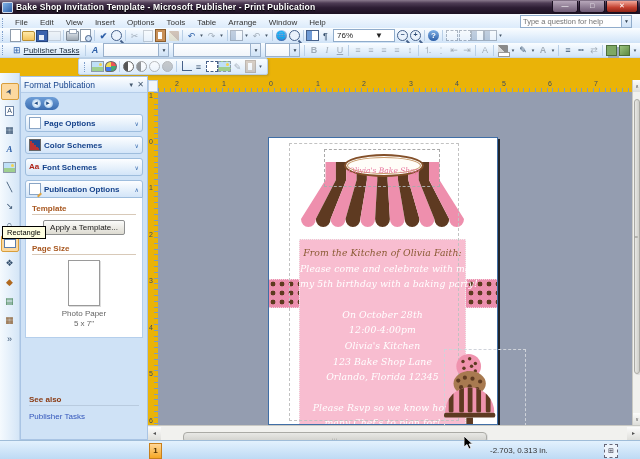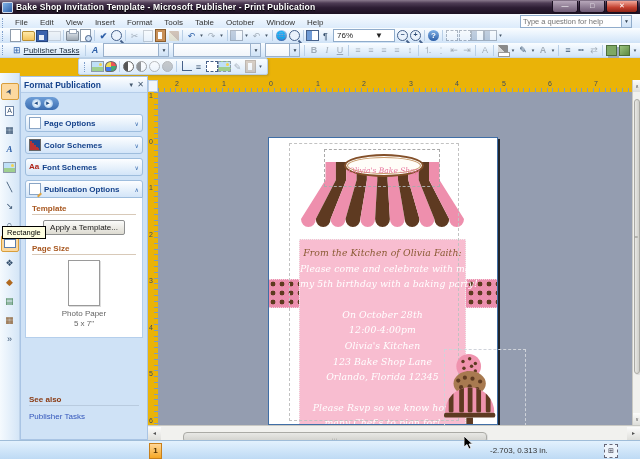--- a/index.html
+++ b/index.html
@@ -64,21 +64,21 @@
   .objbar{position:absolute;left:0;top:73px;width:20px;height:367px;background:linear-gradient(90deg,#f5fafe,#d5e6f7);border-right:1px solid #c0d4ea;display:flex;flex-direction:column;align-items:center;padding-top:9px;box-sizing:border-box;}
   .tool{width:16px;height:15px;margin:1px 0;display:flex;align-items:center;justify-content:center;font-size:9px;color:#35506e;border:1px solid transparent;border-radius:2px;}
   .tool.sel{background:#fcd9a0;border-color:#d89e3c;}
   .tool .rot{transform:rotate(-62deg);display:inline-block;font-size:8px;}
   .tool .boxa{border:1px solid #6b83a5;font-size:7px;padding:0 1.5px;line-height:8px;background:#fff;}
   .tool .warta{color:#2d5fa8;font-weight:bold;font-style:italic;font-family:"Liberation Serif",serif;}
   .tool .rectglyph{width:10px;height:7px;border:1.4px solid #5b7eae;background:#fff;}
   
   .pane{position:absolute;left:20px;top:76px;width:128px;height:364px;background:#cfe2f6;border:1px solid #a9c4e4;box-sizing:border-box;}
   .pane-hdr{height:15px;background:linear-gradient(#fdfeff,#d7e7f9);border-bottom:1px solid #b5cde9;display:flex;align-items:center;padding:0 3px;}
-  .pane-hdr .t{font-size:8.5px;font-weight:bold;color:#15428b;}
+  .pane-hdr .t{font-size:8.5px;font-weight:normal;color:#15428b;}
   .pane-hdr .x{margin-left:3px;font-size:8px;color:#44586e;}
   .pane-hdr .v{margin-left:auto;font-size:6px;color:#44586e;}
   .navpill{margin:4px 4px 2px 4px;width:34px;height:13px;border-radius:7px;background:linear-gradient(#6f9fd8,#3a6cb0);display:flex;align-items:center;justify-content:center;gap:3px;}
   .navbtn{width:9px;height:9px;border-radius:50%;background:radial-gradient(#fff 15%,#bcd7f2 60%,#7ba7d6);color:#1d4c86;font-size:6px;line-height:9px;text-align:center;}
   .sect{margin:4px 4px 0 4px;height:16px;border:1px solid #9ebddd;border-radius:3px;background:linear-gradient(#fdfeff,#d3e5f8);display:flex;align-items:center;padding:0 3px;gap:3px;}
   .sect .lbl{font-size:8px;font-weight:bold;color:#15428b;white-space:nowrap;}
   .sect .chev{margin-left:auto;font-size:6px;color:#3a6cb0;}
   .sect .sico{width:10px;height:10px;flex:0 0 auto;}
   .sico-page{background:#fff;border:1px solid #8aa5c5;}
   .sico-colors{background:linear-gradient(45deg,#b33 50%,#224a8e 50%);border:1px solid #666;}
@@ -143,24 +143,24 @@
       <span class="winbtn close">✕</span>
     </span>
   </div>
 
   <div class="menubar">
     <span class="handle"></span>
     <span class="menu">File</span>
     <span class="menu">Edit</span>
     <span class="menu">View</span>
     <span class="menu">Insert</span>
-    <span class="menu">Format</span>
+    <span class="menu">Options</span>
     <span class="menu">Tools</span>
     <span class="menu">Table</span>
-    <span class="menu">October</span>
+    <span class="menu">Arrange</span>
     <span class="menu">Window</span>
     <span class="menu">Help</span>
     <span class="helpbox">
       <input placeholder="Type a question for help" style="">
       <span class="dd">▼</span>
     </span>
   </div>
 
   <div class="tbar tb1">
     <span class="handle"></span>

